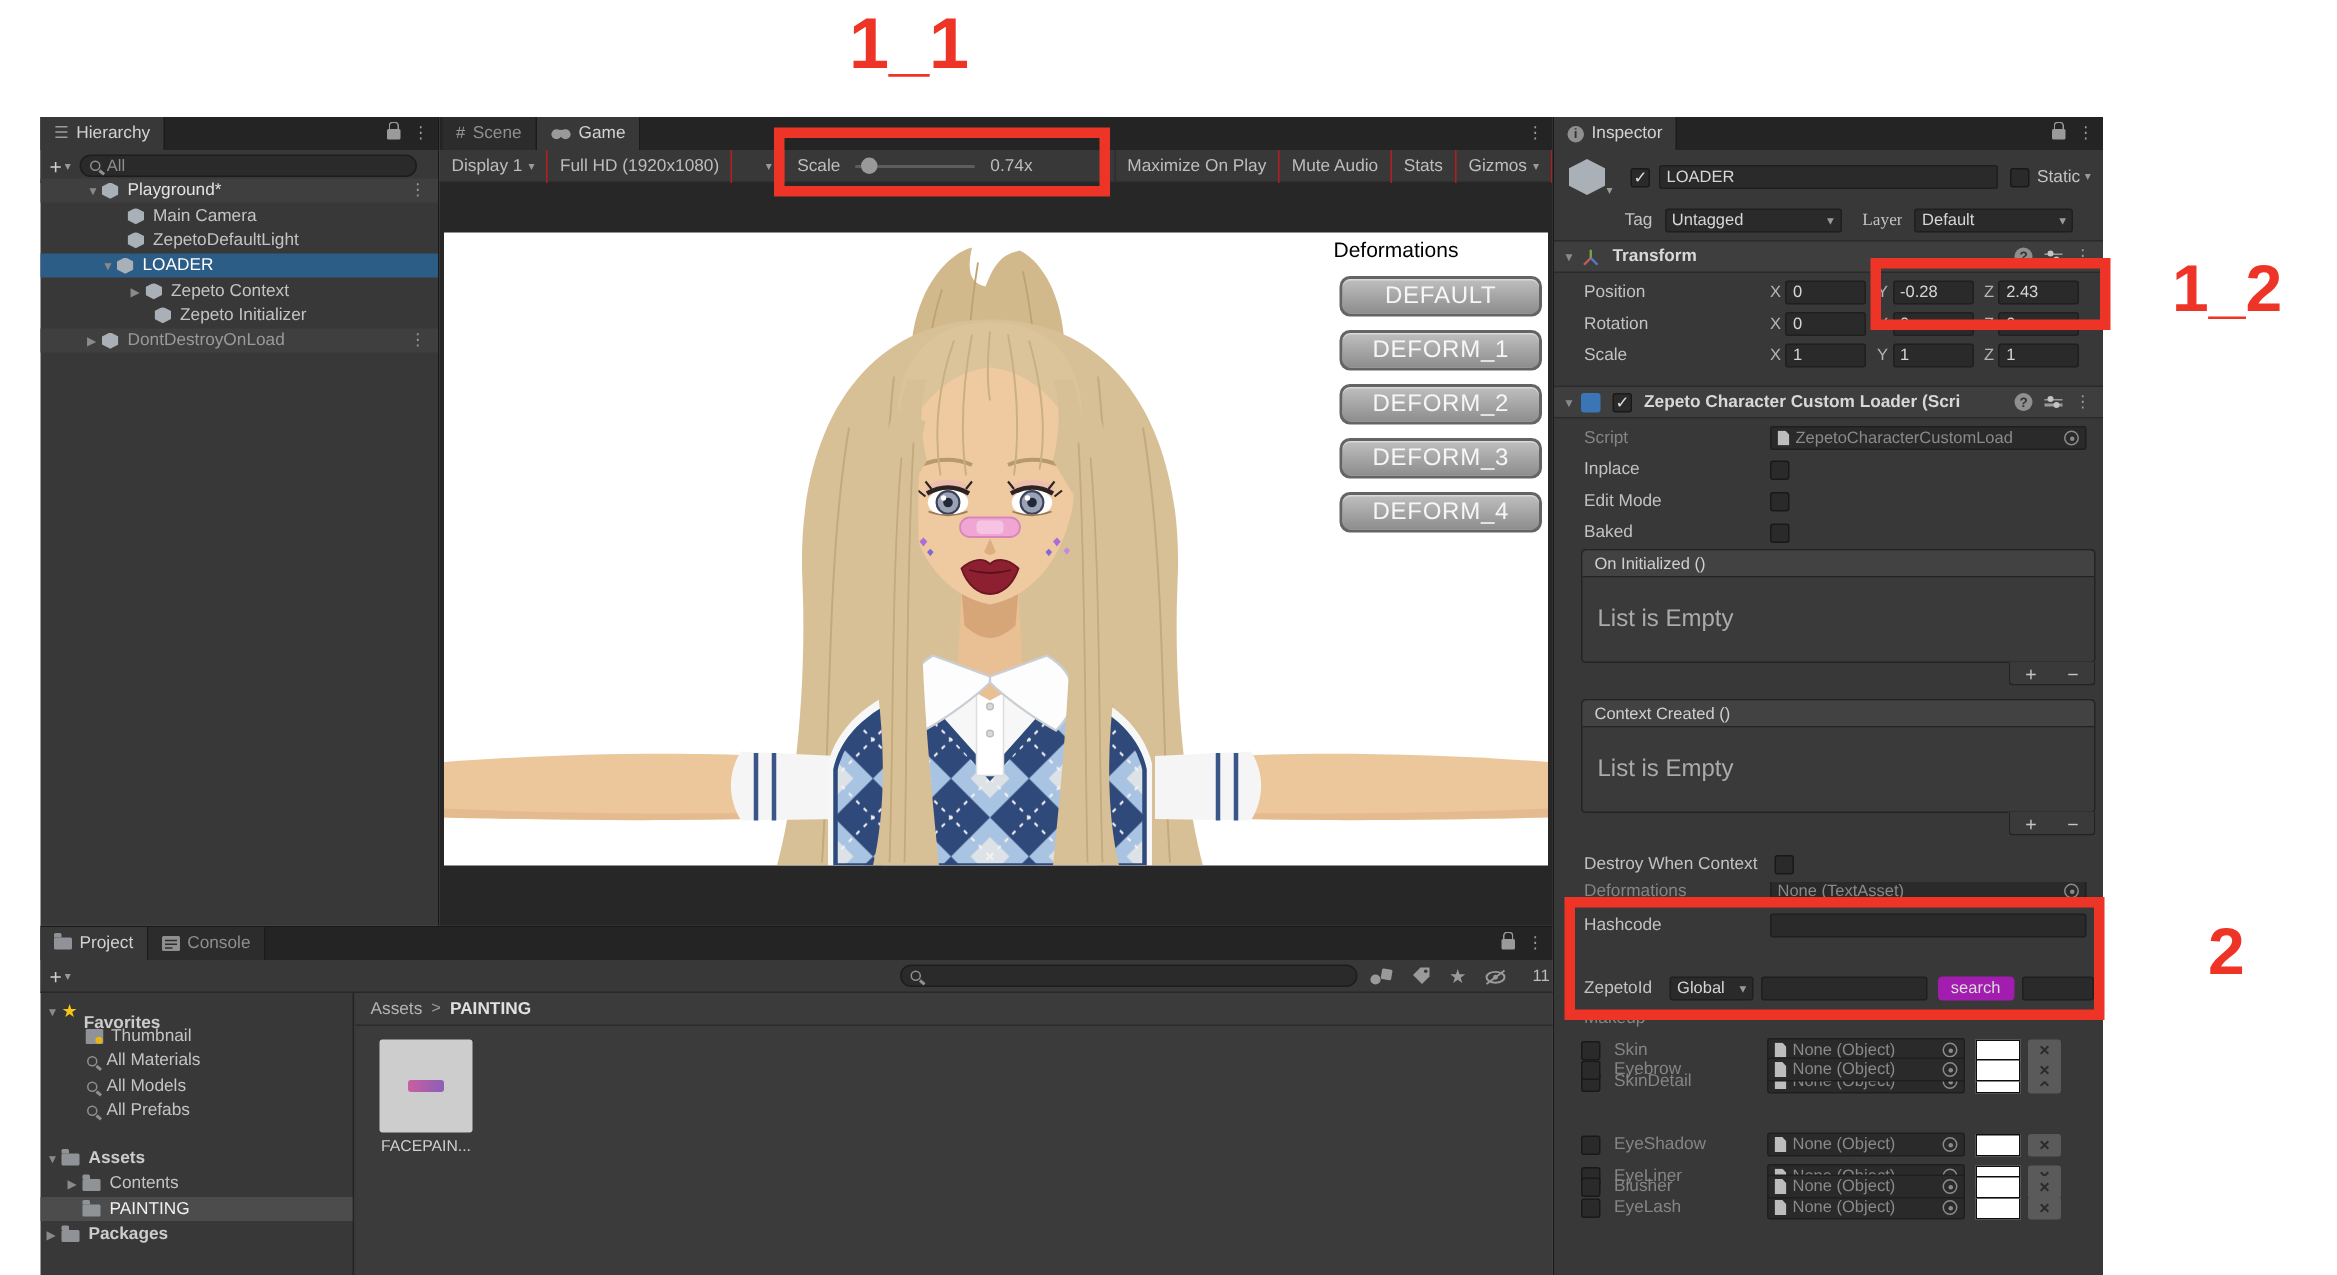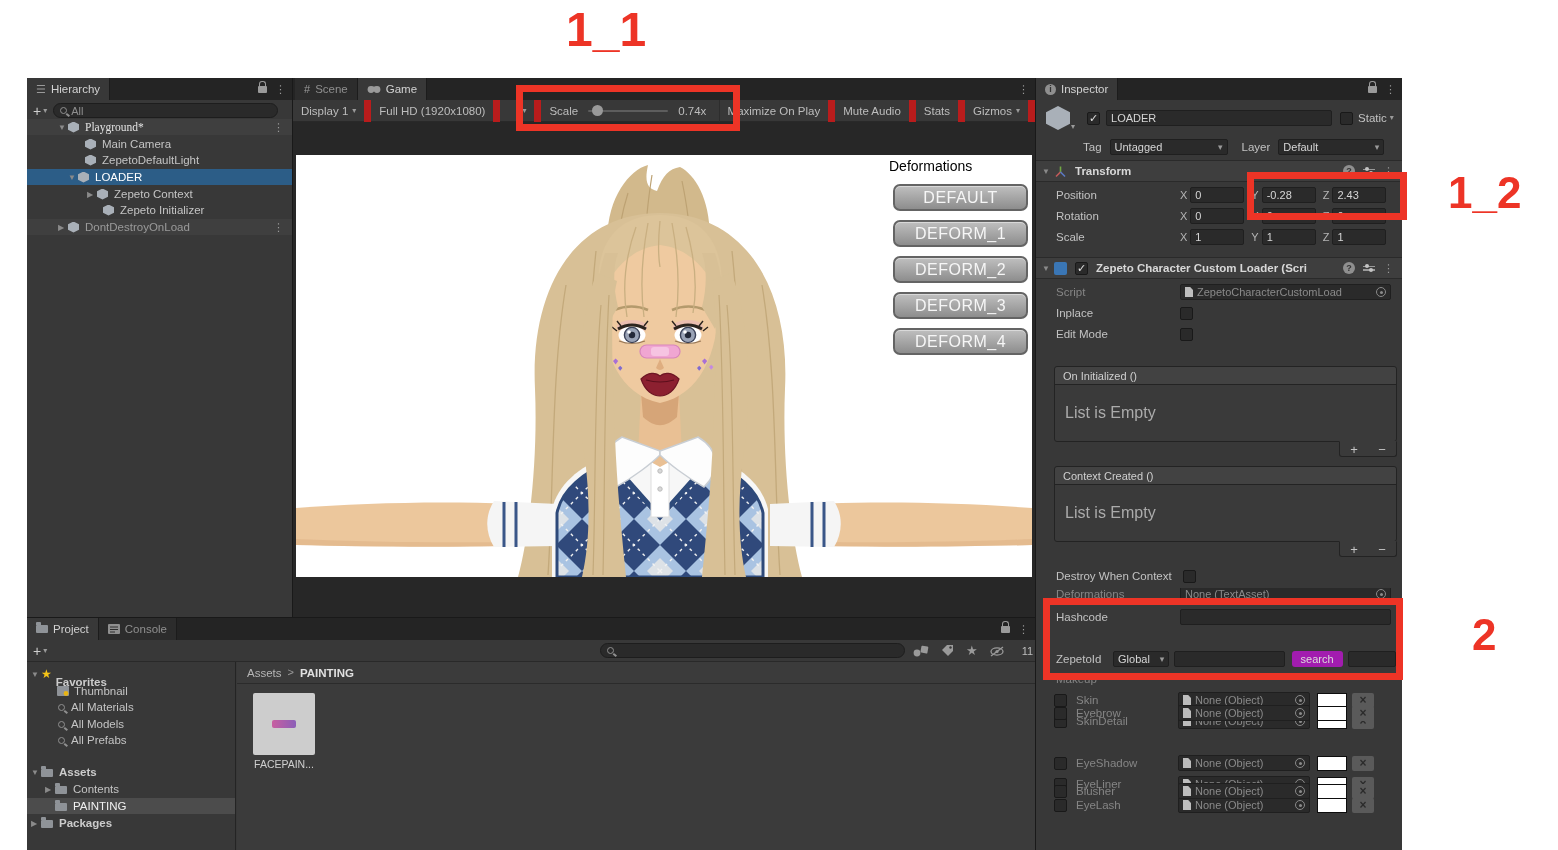--- a/index.html
+++ b/index.html
@@ -49,21 +49,21 @@
   
   .hrow{position:absolute;left:0;right:0;height:16px;display:flex;align-items:center;font-size:11.5px;color:#c4c4c4;}
   .tri{color:#8a8a8a;font-size:8px;width:10px;flex:none;}
   
   .defbtn{position:absolute;left:597px;width:135px;height:27px;border-radius:7px;background:linear-gradient(#bfbfbf,#8d8d8d);border:2px solid #646464;box-shadow:inset 0 1px 0 #d9d9d9;color:#f6f6f6;font-size:16px;display:flex;align-items:center;justify-content:center;letter-spacing:.5px;}
   
   .redbox{position:absolute;border:7px solid #ed3426;z-index:50;}
   .redlabel{position:absolute;color:#ed3426;font-weight:bold;z-index:51;}
   .slider-track{width:80px;height:2px;background:#5d5d5d;border-radius:1px;position:relative;}
   .slider-knob{position:absolute;top:-5px;width:11px;height:11px;border-radius:50%;background:#999;}
-  .gtb{padding:0 8px;height:22px;display:flex;align-items:center;gap:4px;border-right:7px solid #b91c1c;white-space:nowrap;}
+  .gtb{padding:0 8px;height:22px;display:flex;align-items:center;gap:4px;border-right:1px solid #b91c1c;white-space:nowrap;}
 </style>
 </head>
 <body>
 
 <div id="canvas">
 
   <div class="panel" style="left:27px;top:78px;width:266px;height:539px;border-right:1px solid #191919;">
     <div class="tabbar">
       <div class="tab active">
         <span class="glyph">☰</span>
@@ -79,21 +79,21 @@
       <span class="glyph" style="font-size:8px;">▾</span>
       <div class="srch" style="margin-left:6px;width:225px;">
         <span class="mag"></span>
         <span>All</span>
       </div>
     </div>
 
     <div class="hrow" style="top:41px;background:#3f3f3f;">
       <span class="tri" style="margin-left:31px;">▼</span>
       <span class="cube"></span>
-      <span style="margin-left:6px;color:#e2e2e2;font-family:Liberation Serif, serif;">Playground*</span>
+      <span style="margin-left:6px;color:#e2e2e2;">Playground*</span>
       <span class="glyph" style="margin-left:auto;margin-right:8px;">⋮</span>
     </div>
     <div class="hrow" style="top:58px;">
       <span class="cube" style="margin-left:58px;"></span>
       <span style="margin-left:6px;">Main Camera</span>
     </div>
     <div class="hrow" style="top:74px;">
       <span class="cube" style="margin-left:58px;"></span>
       <span style="margin-left:6px;">ZepetoDefaultLight</span>
     </div>
@@ -304,21 +304,21 @@
       <span class="row-label" style="margin-left:5px;">Static</span>
       <span class="glyph" style="font-size:8px;margin-left:3px;">▾</span>
     </div>
 
     <div class="irow" style="top:60px;">
       <span class="row-label" style="margin-left:47px;">Tag</span>
       <div class="fld" style="margin-left:8px;width:118px;">
           <span>Untagged</span>
           <span class="caret">▾</span>
         </div>
-      <span class="row-label" style="margin-left:14px;">Layer</span>
+      <span class="row-label" style="margin-left:14px;font-family:Liberation Serif, serif;">Layer</span>
       <div class="fld" style="margin-left:8px;width:106px;">
           <span>Default</span>
           <span class="caret">▾</span>
         </div>
     </div>
 
     <div class="irow" style="top:82px;height:22px;right:0;background:#3e3e3e;border-top:1px solid #2a2a2a;border-bottom:1px solid #2a2a2a;">
       <span class="tri" style="margin-left:6px;">▼</span>
       <svg width="13" height="13" style="margin-left:2px;">
           <path d="M6.5 7 L6.5 1.5" stroke="#71a843" stroke-width="1.6"></path>
@@ -400,20 +400,24 @@
         <span style="margin-left:4px;">ZepetoCharacterCustomLoad</span>
         <span class="picker"></span>
       </div>
     </div>
     <div class="irow" style="top:226px;">
       <span class="row-label" style="margin-left:20px;width:124px;">Inplace</span>
       <span class="cb"></span>
     </div>
     <div class="irow" style="top:247px;">
       <span class="row-label" style="margin-left:20px;width:124px;">Edit Mode</span>
+      <span class="cb"></span>
+    </div>
+    <div class="irow" style="top:268px;">
+      <span class="row-label" style="margin-left:20px;width:124px;">Baked</span>
       <span class="cb"></span>
     </div>
 
     <div class="evtbox" style="top:288px;">
       <div class="evt-h">
           <span>On Initialized ()</span>
         </div>
       <div class="evt-b">
           <span>List is Empty</span>
         </div>

